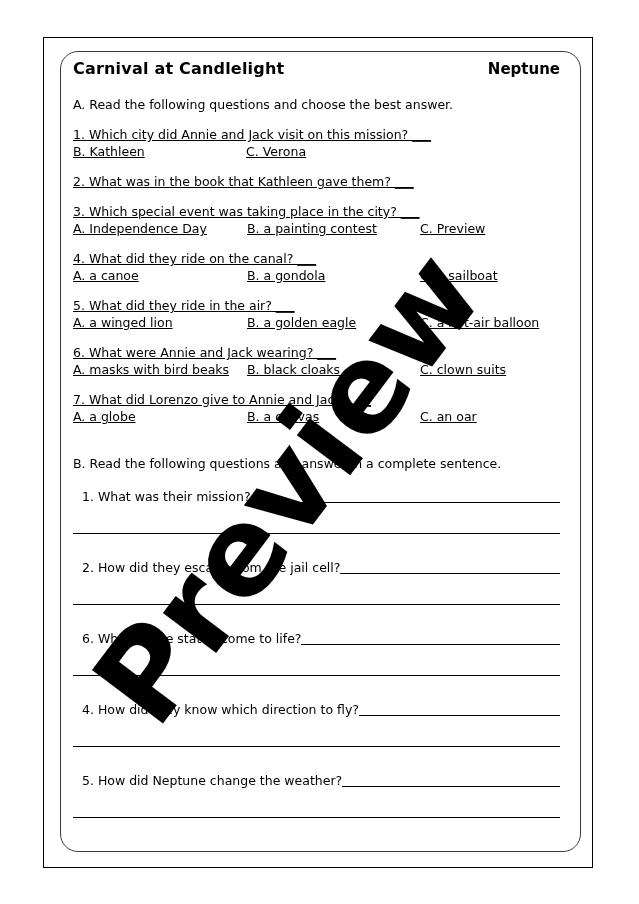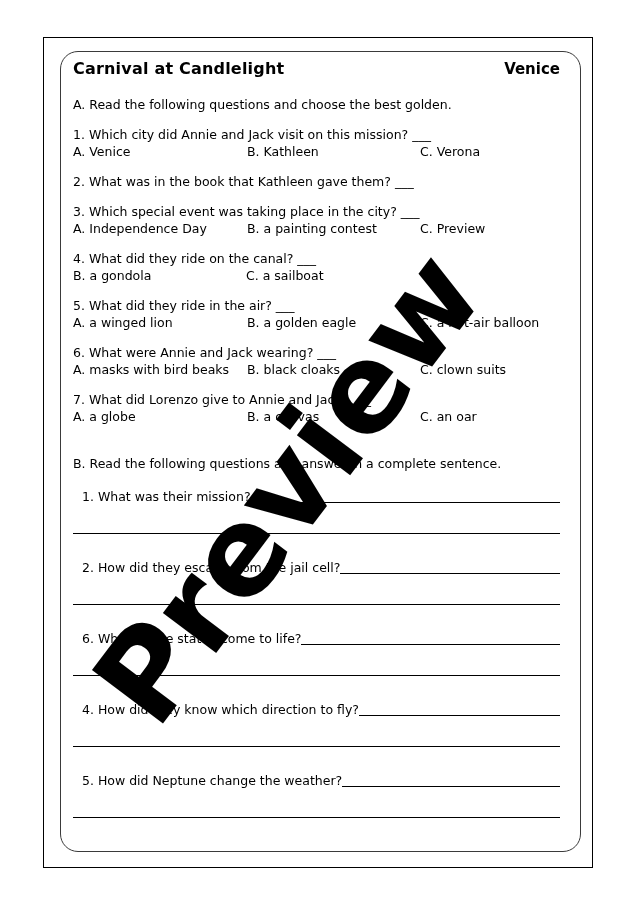--- a/index.html
+++ b/index.html
@@ -47,21 +47,21 @@
     font-size: 16px;
     font-weight: bold;
     letter-spacing: 0.2px;
   }
   .review-badge {
     font-size: 15px;
     font-weight: bold;
   }
   .instruction-a { margin-top: 14px; }
   .instruction-b { margin-top: 30px; }
-  .mc-question { margin-top: 13px; }
+  .mc-question { margin-top: 13px; text-decoration: underline; }
   .mc-options { display: flex; }
   .mc-opt-a { width: 174px; flex: none; }
   .mc-opt-b { width: 173px; flex: none; }
   .mc-opt-c { flex: 1; }
   .open-question { margin-top: 25px; }
   .open-question.first { margin-top: 16px; }
   .oq-line { display: flex; margin-left: 9px; }
   .oq-text { white-space: nowrap; }
   .oq-fill {
     flex: 1;
@@ -85,30 +85,29 @@
   }
 </style>
 </head>
 <body>
 
 <div class="page">
   <div class="inner-box">
 
     <div class="header-row">
       <span class="title">Carnival at Candlelight</span>
-      <span class="review-badge">Venice</span>
-    </div>
-
-    <div class="instruction-a">A. Read the following questions and choose the best golden.</div>
+      <span class="review-badge">Neptune</span>
+    </div>
+
+    <div class="instruction-a">A. Read the following questions and choose the best answer.</div>
 
     <div id="mc-container">
   <div class="mc-question">
     <div>1. Which city did Annie and Jack visit on this mission? ___</div>
     <div class="mc-options">
-      <span class="mc-opt-a">A. Venice</span>
       <span class="mc-opt-b">B. Kathleen</span>
       <span class="mc-opt-c">C. Verona</span>
     </div>
   </div>
 
   <div class="mc-question">
     <div>2. What was in the book that Kathleen gave them? ___</div>
   </div>
 
   <div class="mc-question">
@@ -116,20 +115,21 @@
     <div class="mc-options">
       <span class="mc-opt-a">A. Independence Day</span>
       <span class="mc-opt-b">B. a painting contest</span>
       <span class="mc-opt-c">C. Preview</span>
     </div>
   </div>
 
   <div class="mc-question">
     <div>4. What did they ride on the canal? ___</div>
     <div class="mc-options">
+      <span class="mc-opt-a">A. a canoe</span>
       <span class="mc-opt-b">B. a gondola</span>
       <span class="mc-opt-c">C. a sailboat</span>
     </div>
   </div>
 
   <div class="mc-question">
     <div>5. What did they ride in the air? ___</div>
     <div class="mc-options">
       <span class="mc-opt-a">A. a winged lion</span>
       <span class="mc-opt-b">B. a golden eagle</span>

